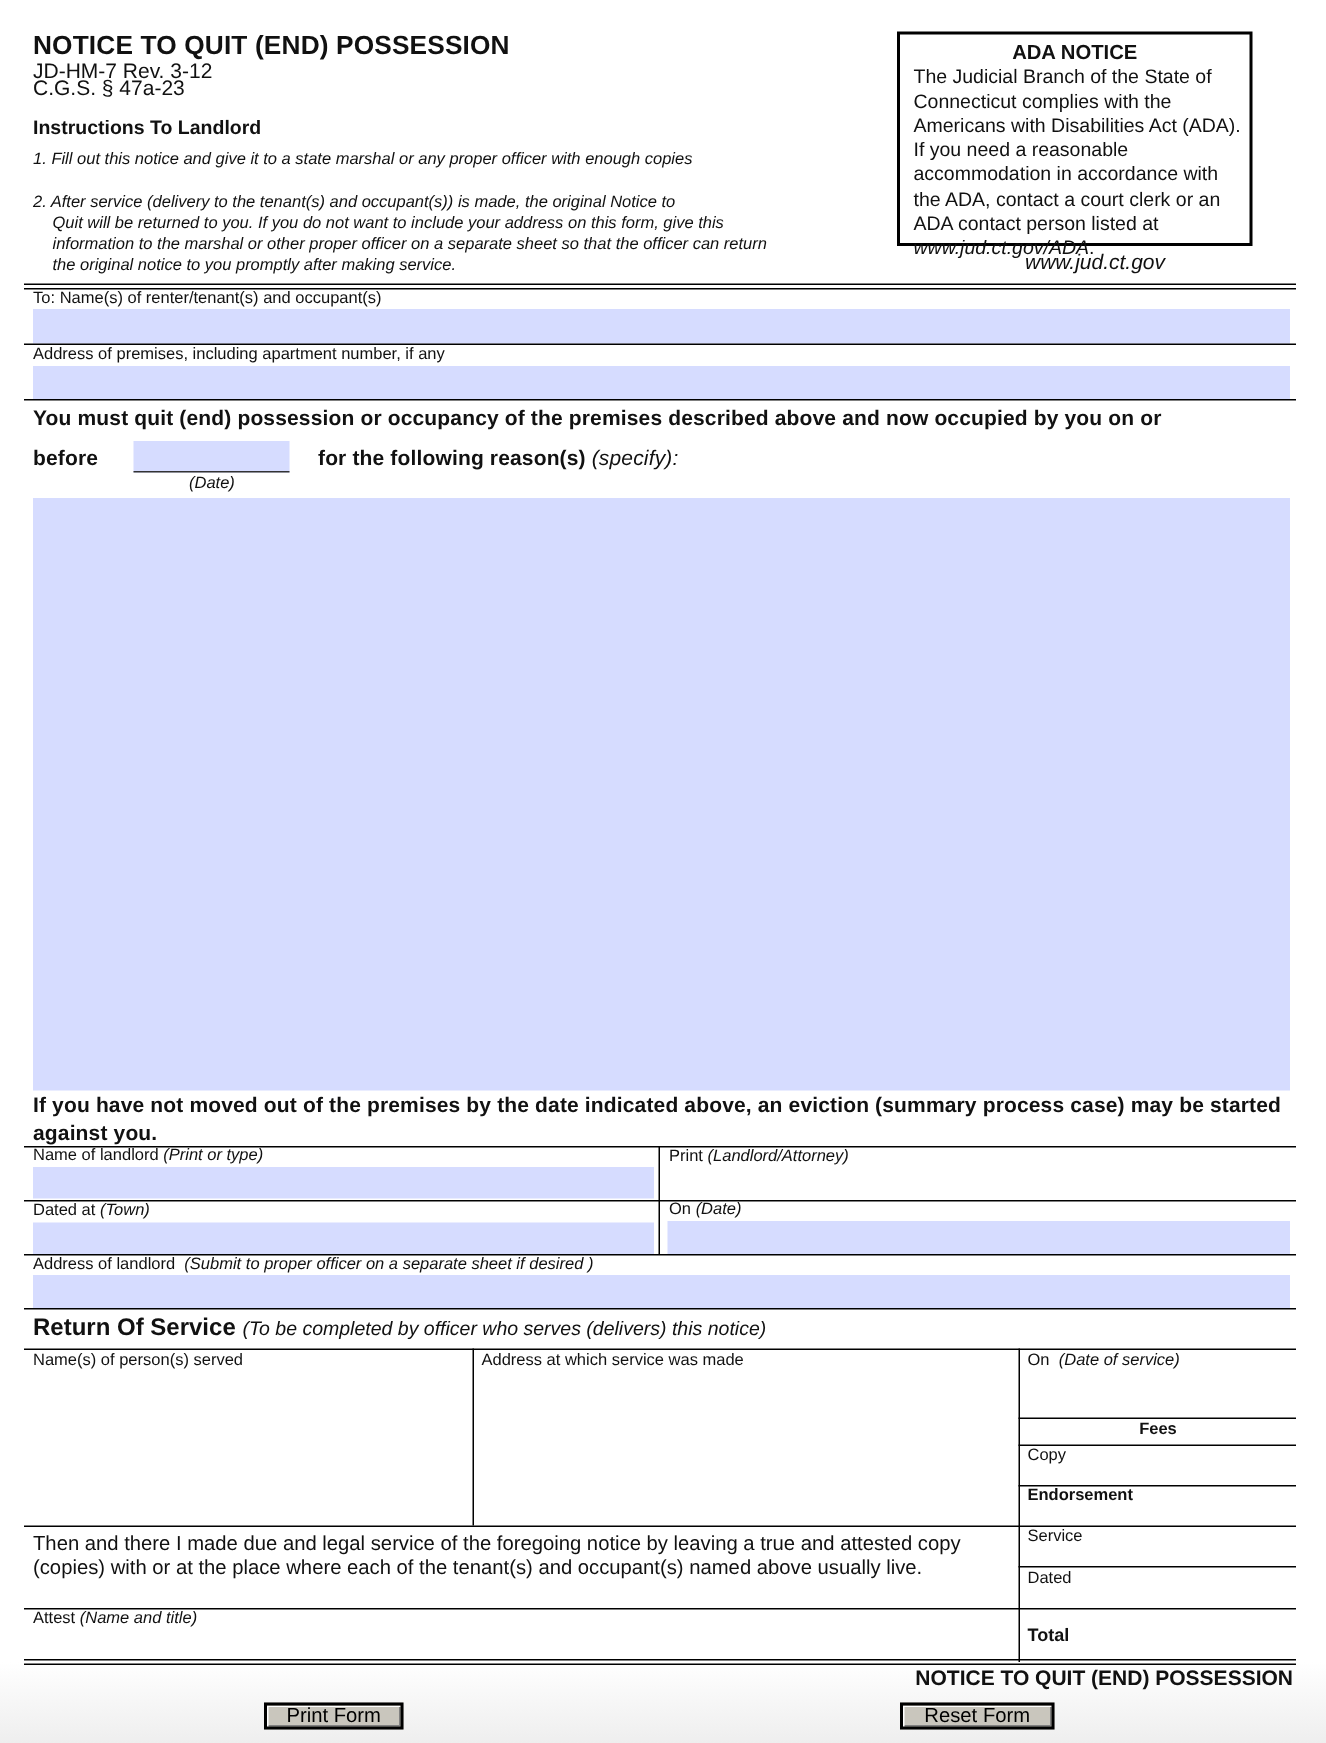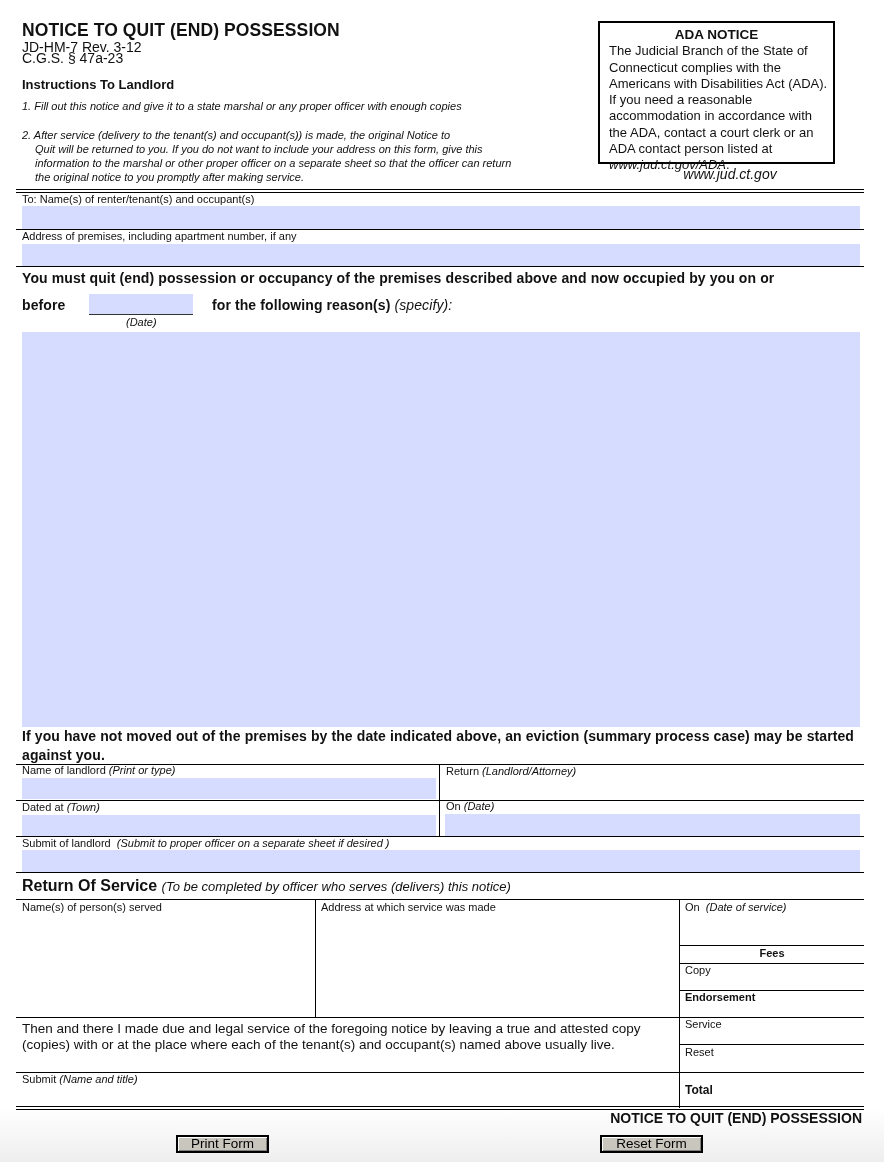--- a/index.html
+++ b/index.html
@@ -67,53 +67,53 @@
 <div class="lbl" style="left:126px; top:317px; font-style:italic;">(Date)</div>
 <div class="big" style="left:212px; top:297px;"><span>for the following reason(s)</span> <i style="font-weight:normal;">(specify):</i></div>
 <textarea class="field" style="left: 22px; top: 332px; width: 838px; height: 395px; resize: none;"></textarea>
 
 <div class="big" style="left:22px; top:727px; width:842px; line-height:19px;">If you have not moved out of the premises by the date indicated above, an eviction (summary process case) may be started against you.</div>
 
 <div class="hline" style="left:16px; top:764px; width:848px;"></div>
 <div class="lbl" style="left:22px; top:765px;"><span>Name of landlord</span> <i>(Print or type)</i></div>
 <input class="field" style="left: 22px; top: 778px; width: 414px; height: 21px;" value="">
 <div class="vline" style="left:439px; top:764px; height:72px;"></div>
-<div class="lbl" style="left:446px; top:766px;"><span>Return</span> <i>(Landlord/Attorney)</i></div>
+<div class="lbl" style="left:446px; top:766px;"><span>Print</span> <i>(Landlord/Attorney)</i></div>
 <div class="hline" style="left:16px; top:800px; width:848px;"></div>
 <div class="lbl" style="left:22px; top:802px;"><span>Dated at</span> <i>(Town)</i></div>
 <input class="field" style="left: 22px; top: 815px; width: 414px; height: 21px;" value="">
 <div class="lbl" style="left:446px; top:801px;"><span>On</span> <i>(Date)</i></div>
 <input class="field" style="left: 445px; top: 814px; width: 415px; height: 22px;" value="">
 <div class="hline" style="left:16px; top:836px; width:848px;"></div>
-<div class="lbl" style="left:22px; top:838px;"><span>Submit of landlord</span>&nbsp; <i>(Submit to proper officer on a separate sheet if desired )</i></div>
+<div class="lbl" style="left:22px; top:838px;"><span>Address of landlord</span>&nbsp; <i>(Submit to proper officer on a separate sheet if desired )</i></div>
 <input class="field" style="left: 22px; top: 850px; width: 838px; height: 22px;" value="">
 <div class="hline" style="left:16px; top:872px; width:848px;"></div>
 
 <div class="abs ros"><span>Return Of Service</span> <span class="ros-sub">(To be completed by officer who serves (delivers) this notice)</span></div>
 <div class="hline" style="left:16px; top:899px; width:848px;"></div>
 <div class="lbl" style="left:22px; top:902px;">Name(s) of person(s) served</div>
 <div class="vline" style="left:315px; top:899px; height:118px;"></div>
 <div class="lbl" style="left:321px; top:902px;">Address at which service was made</div>
 <div class="vline" style="left:679px; top:899px; height:209px;"></div>
 <div class="lbl" style="left:685px; top:902px;"><span>On</span>&nbsp; <i>(Date of service)</i></div>
 
 <div class="hline" style="left:679px; top:945px; width:185px;"></div>
 <div class="abs fees">Fees</div>
 <div class="hline" style="left:679px; top:963px; width:185px;"></div>
 <div class="lbl" style="left:685px; top:965px;">Copy</div>
 <div class="hline" style="left:679px; top:990px; width:185px;"></div>
 <div class="lbl" style="left:685px; top:992px;font-weight:bold;">Endorsement</div>
 <div class="hline" style="left:16px; top:1017px; width:848px;"></div>
 <div class="lbl" style="left:685px; top:1019px;">Service</div>
 <div class="hline" style="left:679px; top:1044px; width:185px;"></div>
-<div class="lbl" style="left:685px; top:1047px;">Reset</div>
+<div class="lbl" style="left:685px; top:1047px;">Dated</div>
 
 <div class="abs servtext">Then and there I made due and legal service of the foregoing notice by leaving a true and attested copy (copies) with or at the place where each of the tenant(s) and occupant(s) named above usually live.</div>
 <div class="hline" style="left:16px; top:1072px; width:848px;"></div>
-<div class="lbl" style="left:22px; top:1074px;"><span>Submit</span> <i>(Name and title)</i></div>
+<div class="lbl" style="left:22px; top:1074px;"><span>Attest</span> <i>(Name and title)</i></div>
 <div class="abs total">Total</div>
 
 <div class="abs bottom-bar"></div>
 <div class="hline" style="left:16px; top:1106px; width:848px;"></div>
 <div class="hline" style="left:16px; top:1109px; width:848px;"></div>
 <div class="abs footer-title">NOTICE TO QUIT (END) POSSESSION</div>
 <button class="btn" style="left:176px; width:93px;">Print Form</button>
 <button class="btn" style="left:600px; width:103px;">Reset Form</button>
 
 </body></html>

